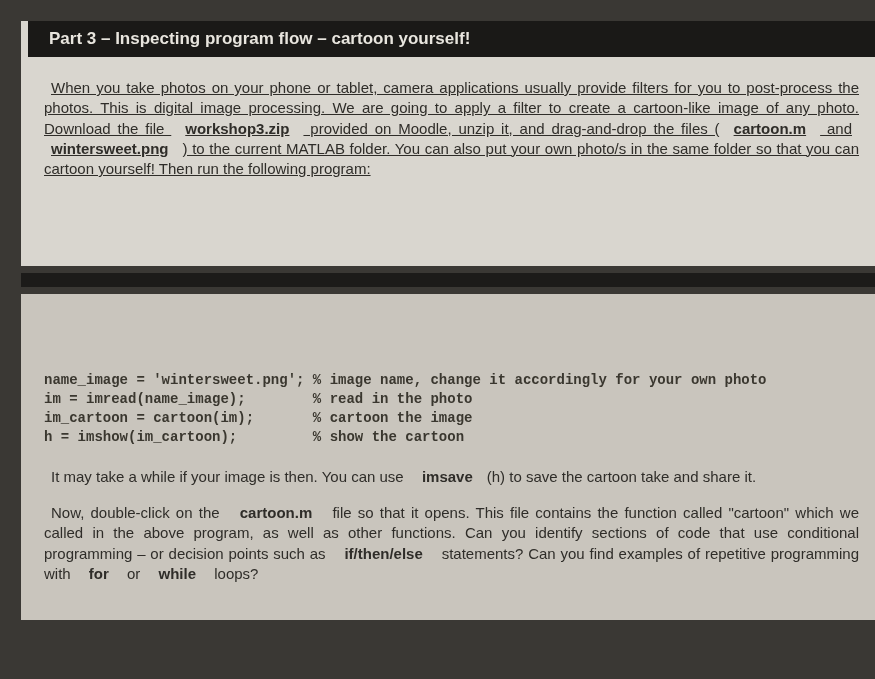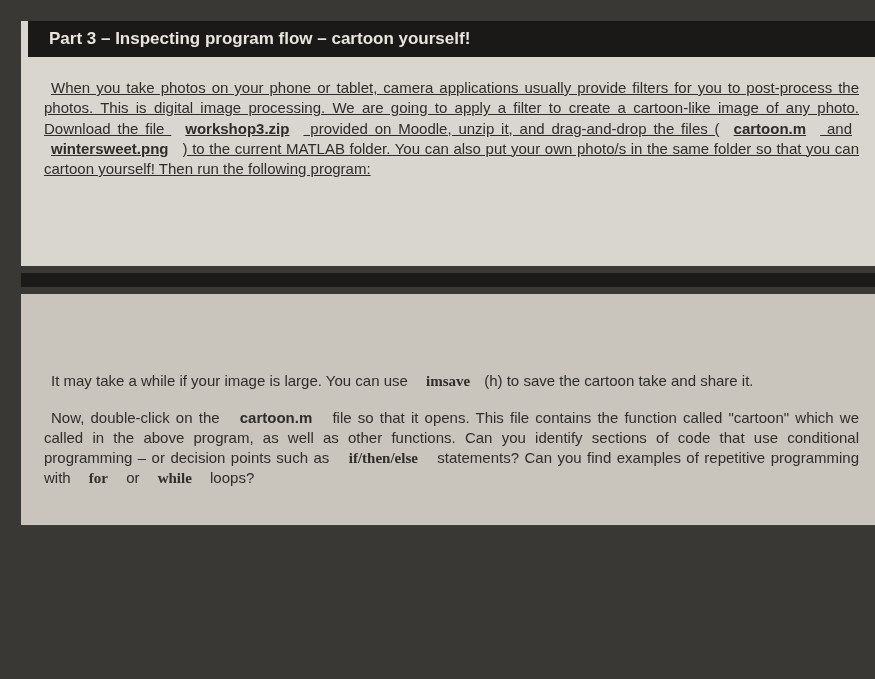--- a/index.html
+++ b/index.html
@@ -54,21 +54,21 @@
       font-weight: bold;
     }
     .body-text {
       color: #2f2d29;
       font-size: 15px;
       line-height: 1.35;
       text-align: justify;
       margin-bottom: 16px;
     }
     .mono {
-      font-family: Liberation Serif, serif;
+      font-family: Liberation Sans, sans-serif;
       font-weight: bold;
     }
     .bold {
       font-weight: bold;
     }
   </style>
 </head>
 <body>
 
 <div class="page-top">
@@ -76,21 +76,25 @@
     <span>Part 3 – Inspecting program flow – cartoon yourself!</span>
   </div>
   <p class="intro-text">
     <span>When you take photos on your phone or tablet, camera applications usually provide filters for you to post-process the photos. This is digital image processing. We are going to apply a filter to create a cartoon-like image of any photo. Download the file </span><span class="bold">workshop3.zip</span><span> provided on Moodle, unzip it, and drag-and-drop the files (</span><span class="bold">cartoon.m</span><span> and </span><span class="bold">wintersweet.png</span><span>) to the current MATLAB folder. You can also put your own photo/s in the same folder so that you can cartoon yourself! Then run the following program:</span>
   </p>
 </div>
 
 <div class="separator"></div>
 
 <div class="page-bottom">
+  <div class="code-block">name_image = 'wintersweet.png'; % image name, change it accordingly for your own photo
+im = imread(name_image);        % read in the photo
+im_cartoon = cartoon(im);       % cartoon the image
+h = imshow(im_cartoon);         % show the cartoon</div>
 
   <p class="body-text">
-    <span>It may take a while if your image is large. You can use </span><span class="mono">imsave</span><span>(h) to save the cartoon take and share it.</span>
+    <span>It may take a while if your image is then. You can use </span><span class="mono">imsave</span><span>(h) to save the cartoon take and share it.</span>
   </p>
 
   <p class="body-text">
     <span>Now, double-click on the </span><span class="bold">cartoon.m</span><span> file so that it opens.  This file contains the function called "cartoon" which we called in the above program, as well as other functions.  Can you identify sections of code that use conditional programming – or decision points such as </span><span class="mono">if/then/else</span><span> statements?  Can you find examples of repetitive programming with </span><span class="mono">for</span><span> or </span><span class="mono">while</span><span> loops?</span>
   </p>
 </div>
 
 </body></html>

